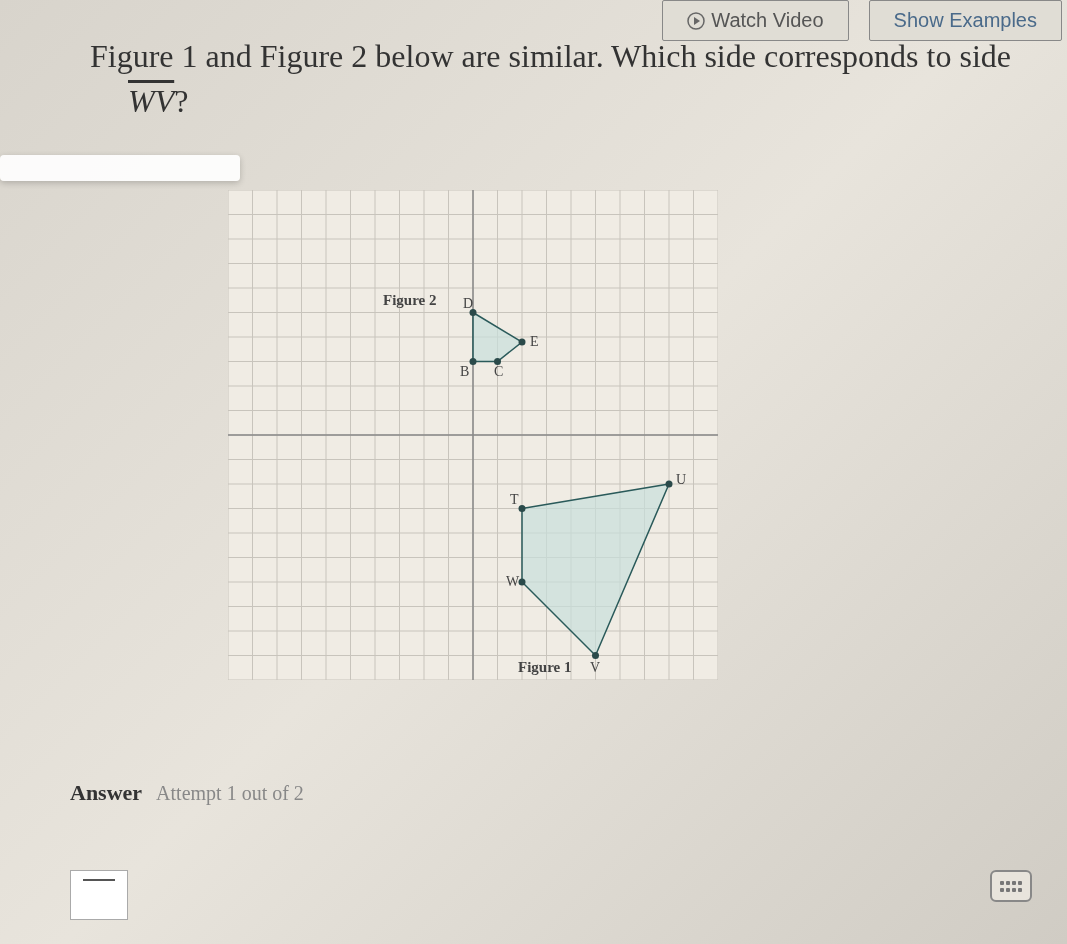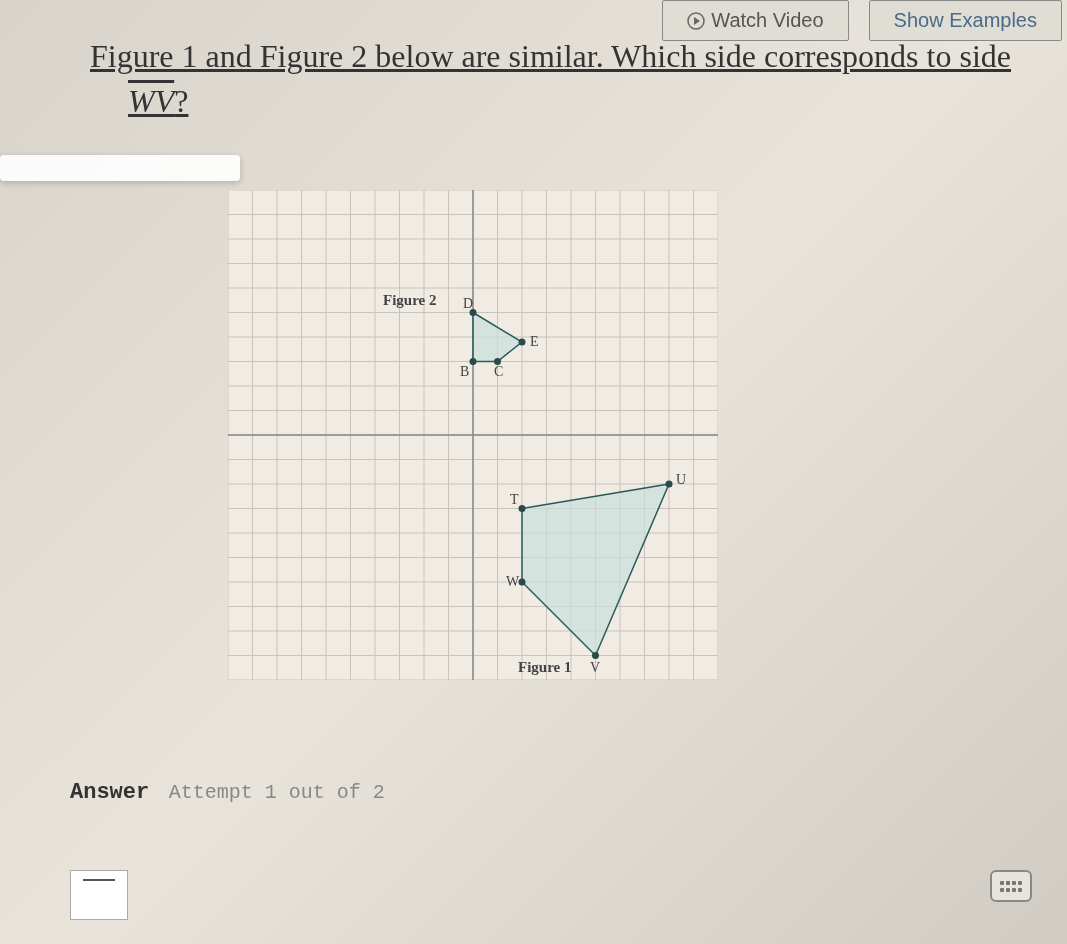--- a/index.html
+++ b/index.html
@@ -35,40 +35,39 @@
   }
   .btn.examples { color: #4a6a8a; align-items: flex-end; }
   .question {
     position: absolute;
     top: 34px;
     left: 90px;
     right: 10px;
     font-size: 32px;
     line-height: 1.4;
     color: #333;
-    text-decoration: underline;
   }
   .overline {
     text-decoration: overline;
     font-style: italic;
     margin-left: 38px;
   }
   .grid-container {
     position: absolute;
     top: 190px;
     left: 228px;
     width: 490px;
     height: 490px;
     background: #f0ece4;
   }
   .answer-section {
     position: absolute;
     top: 780px;
     left: 70px;
-    font-family: Liberation Mono, monospace;
+    font-family: Liberation Serif, serif;
   }
   .answer-label {
     font-weight: bold;
     font-size: 22px;
     color: #333;
   }
   .attempt {
     font-size: 20px;
     color: #888;
     margin-left: 10px;

